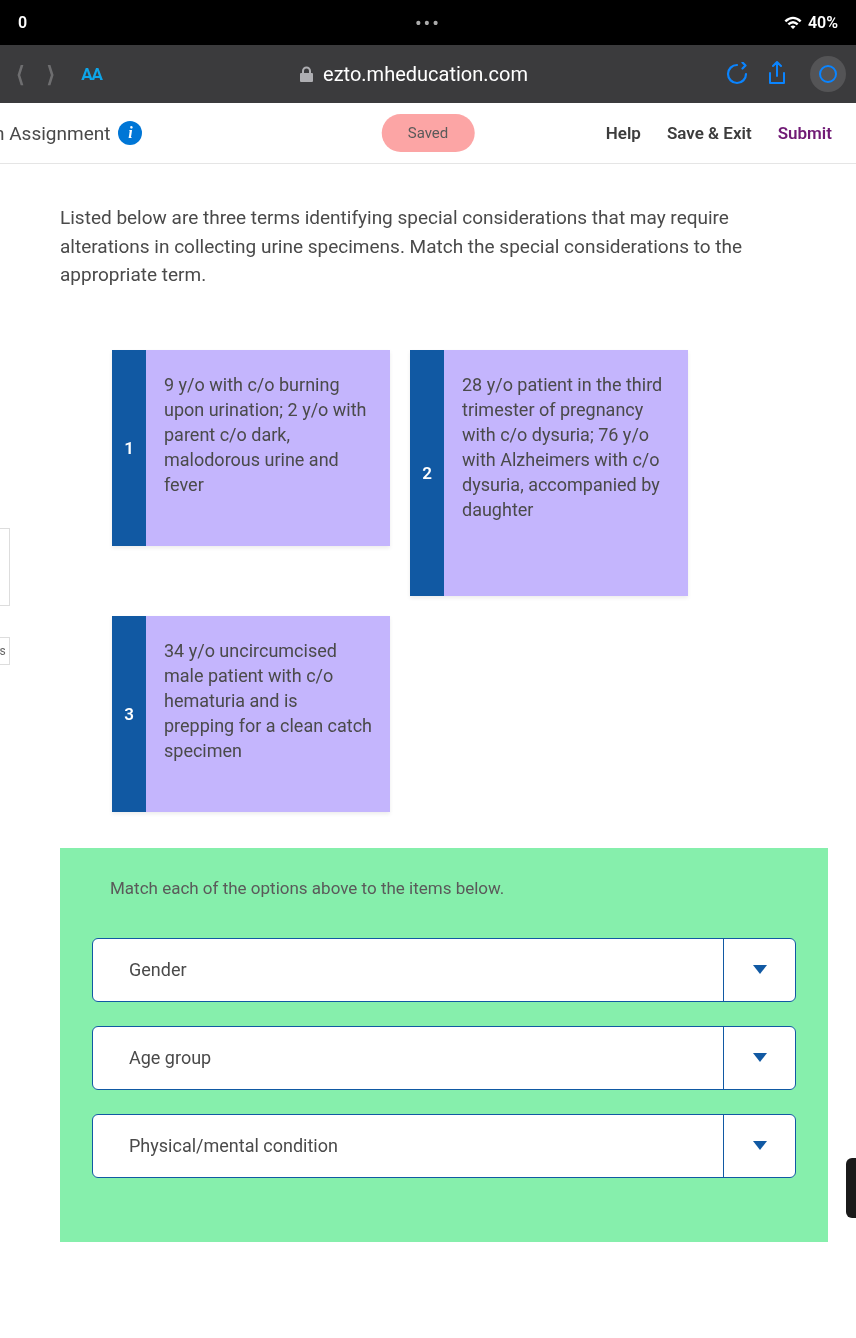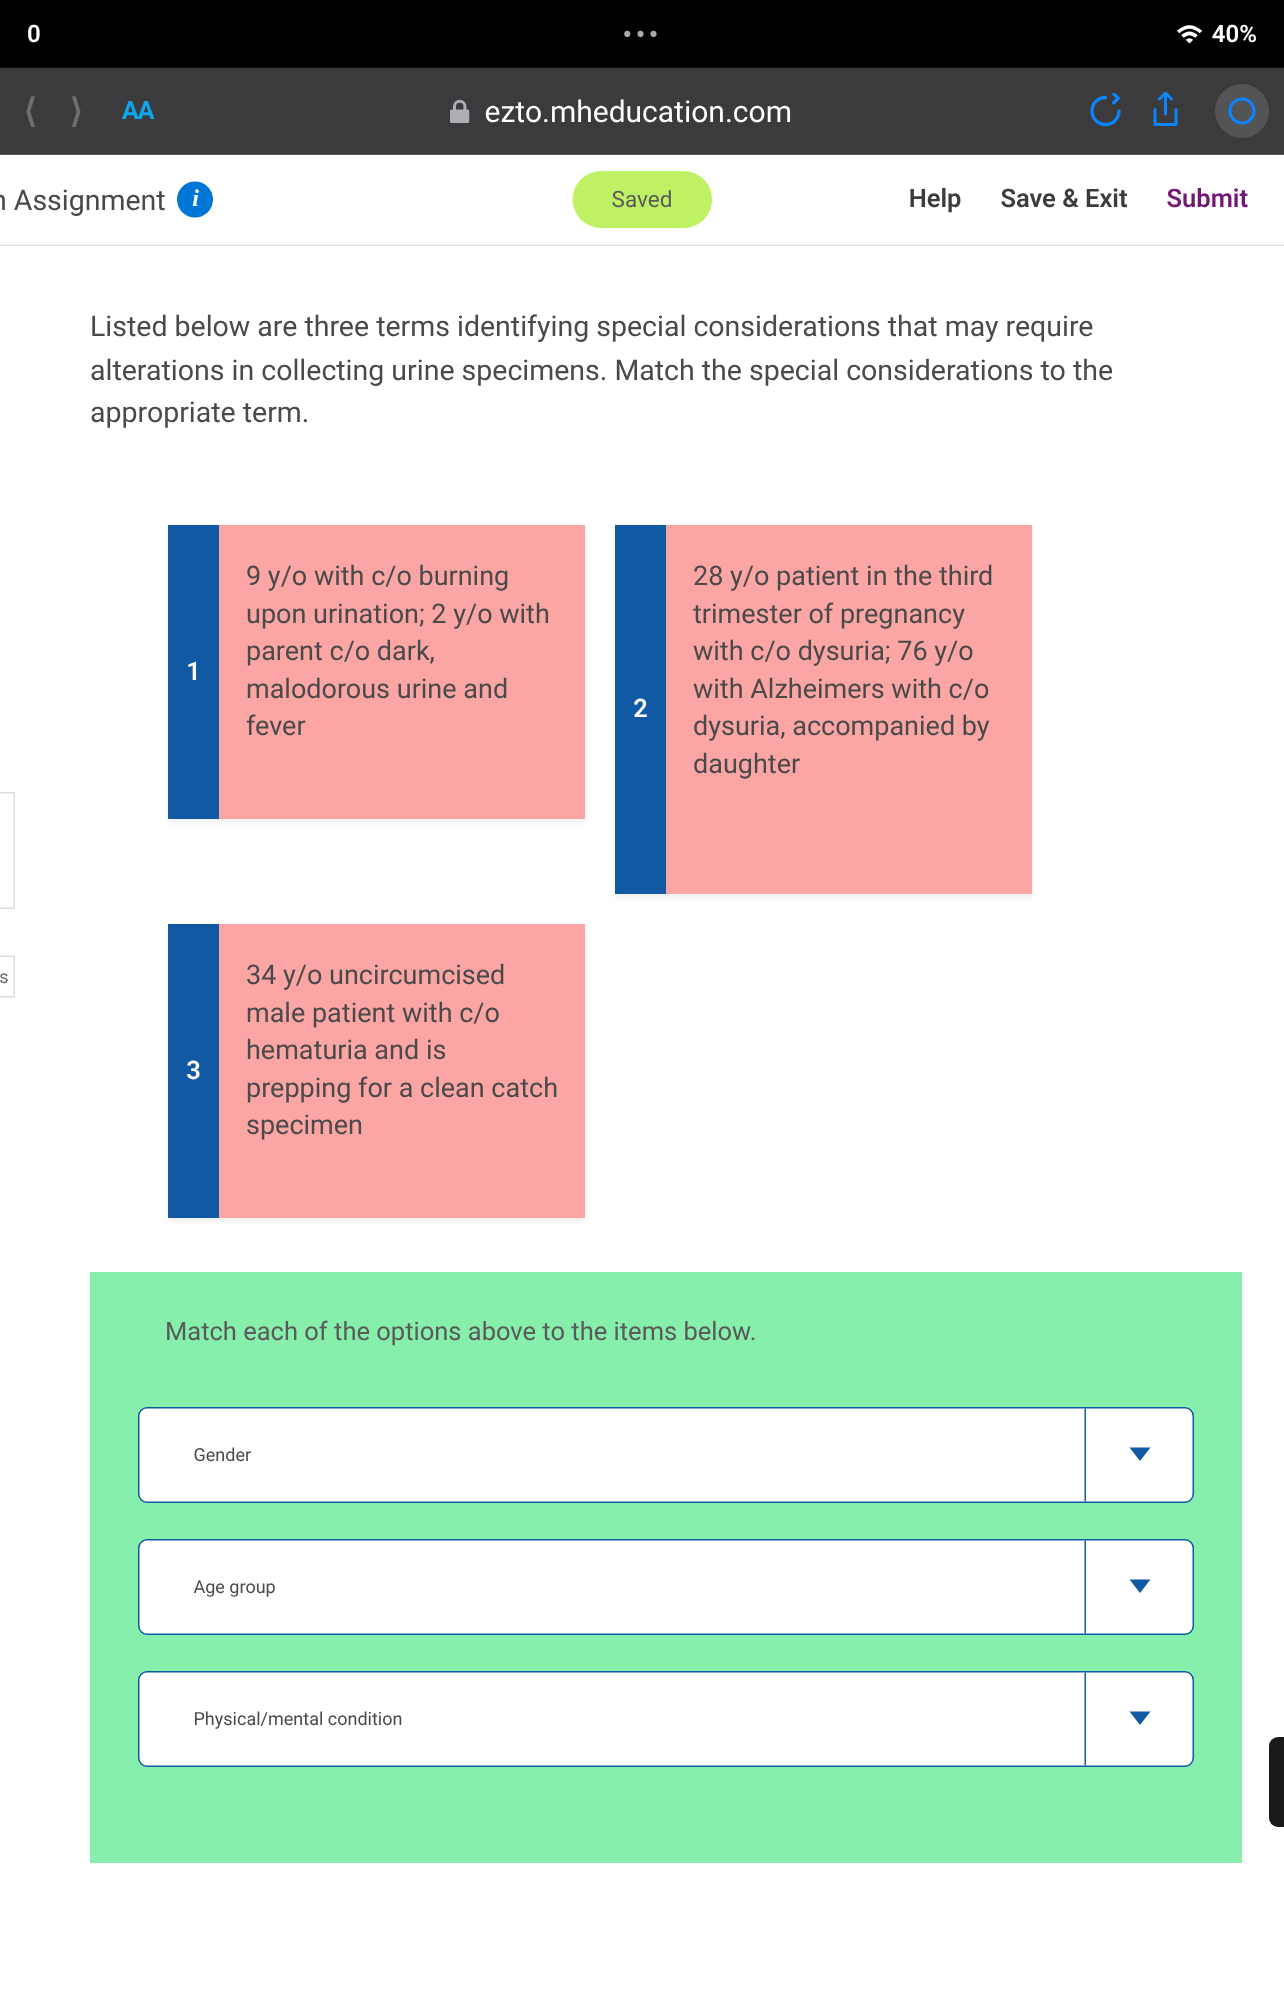--- a/index.html
+++ b/index.html
@@ -17,41 +17,41 @@
 .url-text { color: #fff; font-size: 20px; font-weight: 400; }
 .browser-actions { display: flex; align-items: center; gap: 18px; margin-left: auto; }
 .reload-icon { color: #0a84ff; font-size: 22px; }
 .share-icon { color: #0a84ff; }
 .tabs-btn { width: 36px; height: 36px; border-radius: 50%; background: #545456; display: flex; align-items: center; justify-content: center; margin-left: 4px; margin-right: -6px; }
 
 .page { position: absolute; top: 103px; left: 0; right: 0; bottom: 0; background: #fff; overflow: hidden; }
 .page-header { display: flex; align-items: center; padding: 18px 24px; border-bottom: 1px solid #e5e5e5; position: relative; }
 .assignment-title { font-size: 19px; color: #494949; margin-left: -30px; }
 .info-circle { width: 24px; height: 24px; border-radius: 50%; background: #0076d6; color: #fff; font-size: 16px; font-weight: bold; display: inline-flex; align-items: center; justify-content: center; margin-left: 8px; font-style: italic; font-family: serif; }
-.saved-pill { position: absolute; left: 50%; transform: translateX(-50%); background: #bef264; color: #5a5a5a; padding: 10px 26px; border-radius: 22px; font-size: 15px; }
+.saved-pill { position: absolute; left: 50%; transform: translateX(-50%); background: #fca5a5; color: #5a5a5a; padding: 10px 26px; border-radius: 22px; font-size: 15px; }
 .header-actions { margin-left: auto; display: flex; align-items: center; gap: 26px; font-size: 17px; font-weight: 600; justify-content: flex-end; }
 .header-link { color: #3c3c3c; }
 .submit-link { color: #701a75; }
 
 .content { padding: 40px 28px 40px 60px; }
 .instructions { font-size: 19px; line-height: 1.5; color: #4a4a4a; margin-bottom: 60px; max-width: 730px; }
 
 .cards-grid { display: flex; flex-wrap: wrap; gap: 20px; margin-left: 52px; margin-bottom: 36px; }
 .card { display: flex; width: 278px; min-height: 140px; box-shadow: 0 2px 4px rgba(0,0,0,0.08); }
 .card-num { width: 34px; background: #1159a3; color: #fff; display: flex; align-items: center; justify-content: center; font-size: 17px; font-weight: 600; }
-.card-text { flex: 1; background: #fca5a5; padding: 22px 18px; font-size: 18px; color: #4a4a4a; line-height: 1.4; }
+.card-text { flex: 1; background: #c4b5fd; padding: 22px 18px; font-size: 18px; color: #4a4a4a; line-height: 1.4; }
 .card:nth-child(2) .card-num, .card:nth-child(1) .card-num { align-self: stretch; }
 .card.c1 { height: 196px; }
 .card.c2 { height: 246px; }
 .card.c3 { height: 196px; }
 
 .match-panel { background: #86efac; margin-left: 0px; padding: 30px 32px 40px; }
 .match-header { font-size: 17px; color: #5a5a5a; padding: 0 18px 40px; }
 .dropdown { display: flex; border: 1px solid #1159a3; border-radius: 6px; background: #fff; margin: 0 0 24px; height: 64px; }
-.dropdown-label { flex: 1; display: flex; align-items: center; padding: 0 36px; font-size: 12px; color: #4a4a4a; }
+.dropdown-label { flex: 1; display: flex; align-items: center; padding: 0 36px; font-size: 18px; color: #4a4a4a; }
 .dropdown-caret { width: 72px; border-left: 1px solid #1159a3; display: flex; align-items: center; justify-content: center; color: #1159a3; }
 .caret-tri { width: 0; height: 0; border-left: 7px solid transparent; border-right: 7px solid transparent; border-top: 9px solid #1159a3; }
 
 .side-nub { position: absolute; left: -10px; background: #fff; border: 1px solid #ddd; border-left: none; width: 20px; }
 .nub1 { top: 425px; height: 78px; }
 .nub2 { top: 534px; height: 28px; }
 
 .dark-right-edge { position: absolute; right: 0; bottom: 120px; width: 10px; height: 60px; background: #1a1a1a; border-radius: 6px 0 0 6px; }
 
 svg { display: block; }

